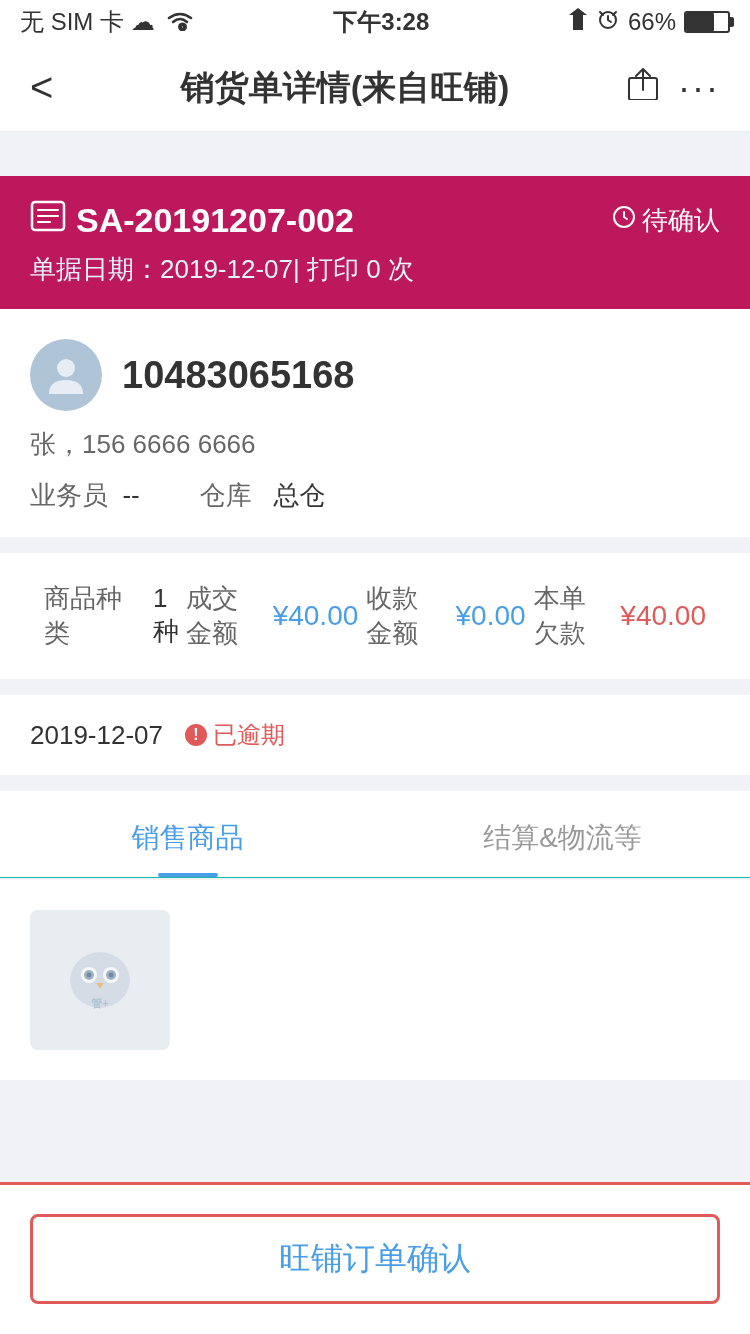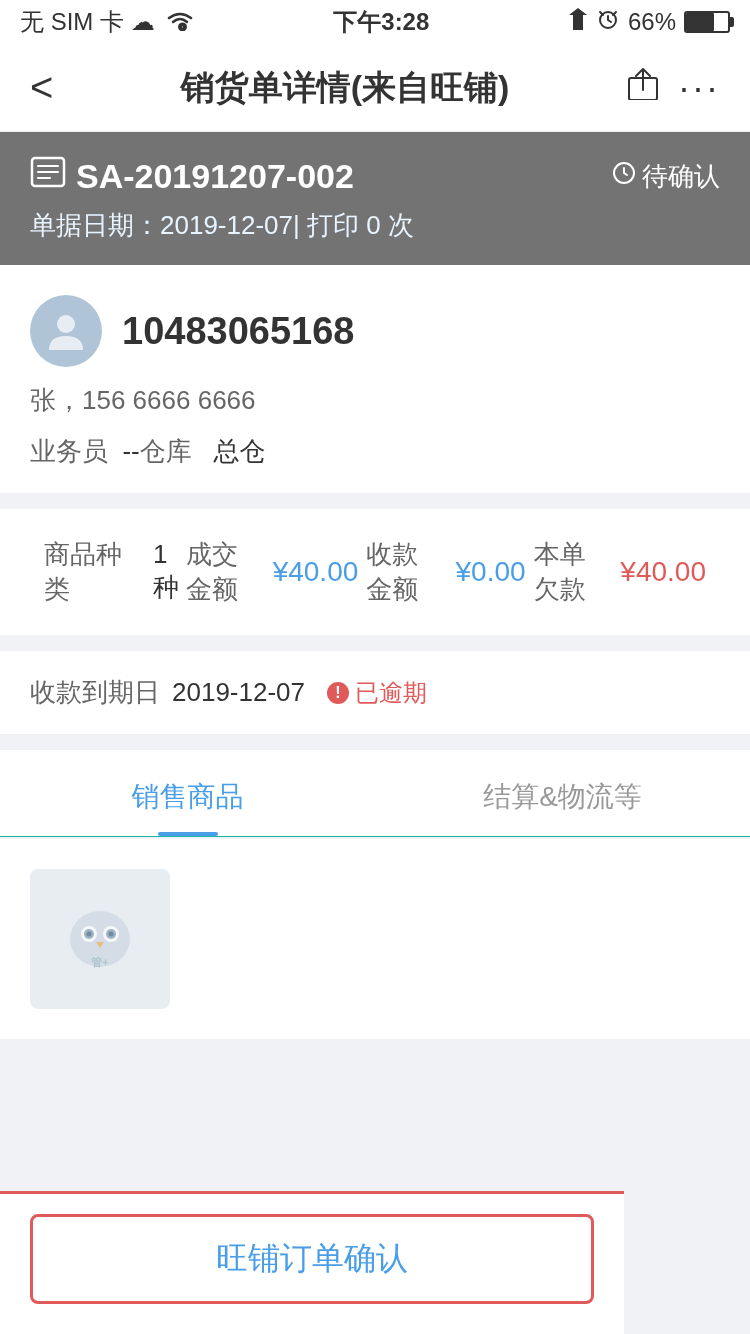--- a/index.html
+++ b/index.html
@@ -62,23 +62,24 @@
       justify-content: flex-end;
     }
     .nav-icon {
       font-size: 32px;
       color: #333;
       cursor: pointer;
     }
 
     
     .order-header {
-      background: #737373;
+      background: #be185d;
       padding: 24px 30px 22px;
       margin-bottom: 0;
+      margin-top: 44px;
     }
     .order-header-top {
       display: flex;
       align-items: center;
       justify-content: space-between;
       margin-bottom: 12px;
     }
     .order-id {
       font-size: 34px;
       font-weight: 700;
@@ -128,20 +129,21 @@
       font-weight: 600;
       color: #333;
     }
     .customer-name {
       font-size: 26px;
       color: #666;
       margin-bottom: 16px;
     }
     .customer-meta {
       display: flex;
+      gap: 60px;
       font-size: 26px;
       color: #666;
     }
     .customer-meta-item span.val {
       color: #333;
     }
 
     
     .summary-section {
       background: #fff;
@@ -293,23 +295,23 @@
     .bottom-area {
       background: #f0f2f5;
       min-height: 280px;
     }
 
     
     .bottom-btn-container {
       position: fixed;
       bottom: 0;
       left: 0;
-      width: 624px;
-      background: #fff;
-      padding: 20px 30px 30px;
+      width: 750px;
+      background: #fff;
+      padding: 29px 30px 30px;
       border-top: 3px solid #e05a5a;
     }
     .confirm-btn {
       width: 100%;
       height: 90px;
       background: #fff;
       border: 3px solid #e05a5a;
       border-radius: 8px;
       font-size: 32px;
       color: #4a9ee8;
@@ -464,21 +466,20 @@
       <span class="amount-value blue">¥0.00</span>
     </div>
     <div class="summary-row">
       <span class="summary-row-label">本单欠款</span>
       <span class="amount-value red">¥40.00</span>
     </div>
   </div>
 </div>
 
 <div class="due-section">
-  <span>收款到期日</span>
   <span class="due-date-val">2019-12-07</span>
   <span class="overdue-badge">
     <span class="overdue-dot">!</span>
     <span>已逾期</span>
   </span>
 </div>
 
 <div class="tabs-section">
   <div class="tabs-row">
     <div class="tab-item active">

